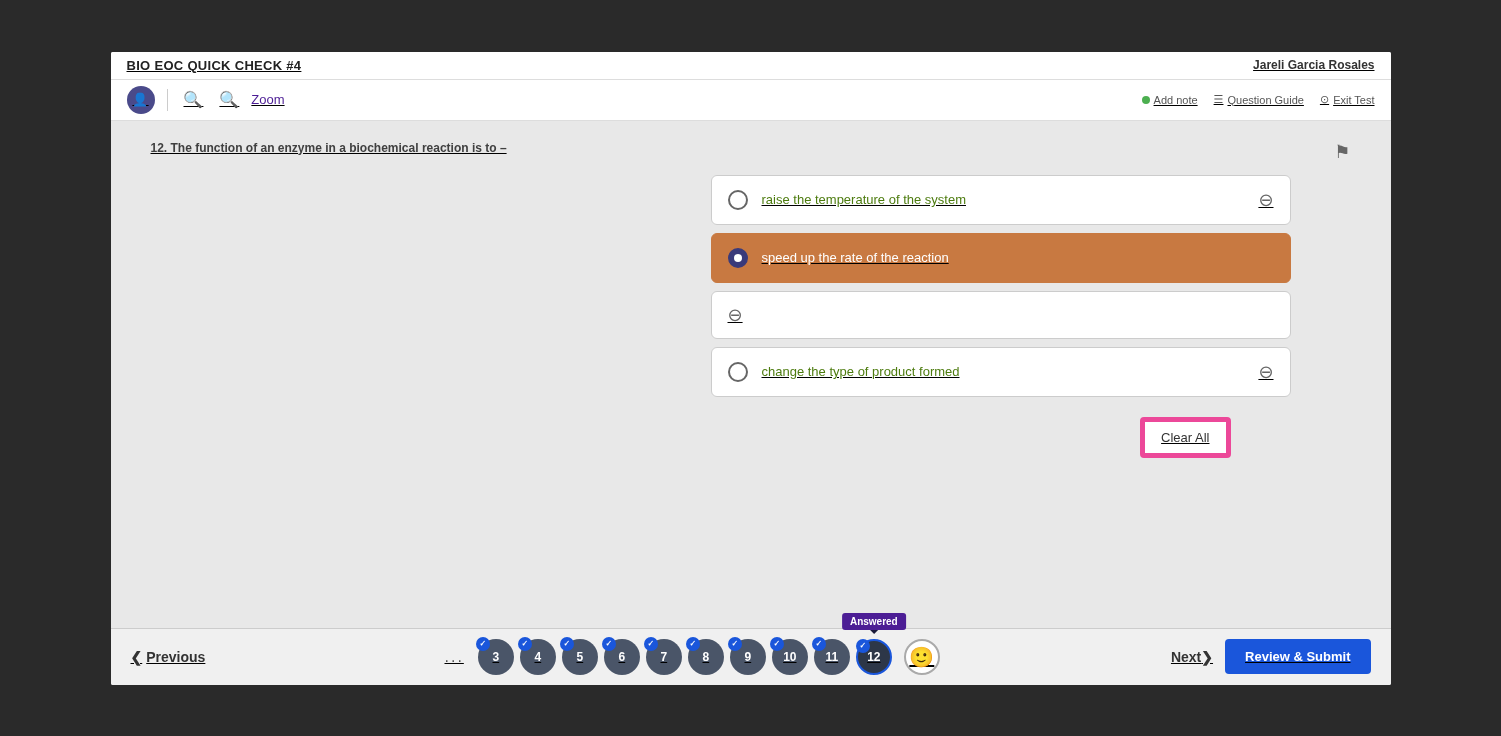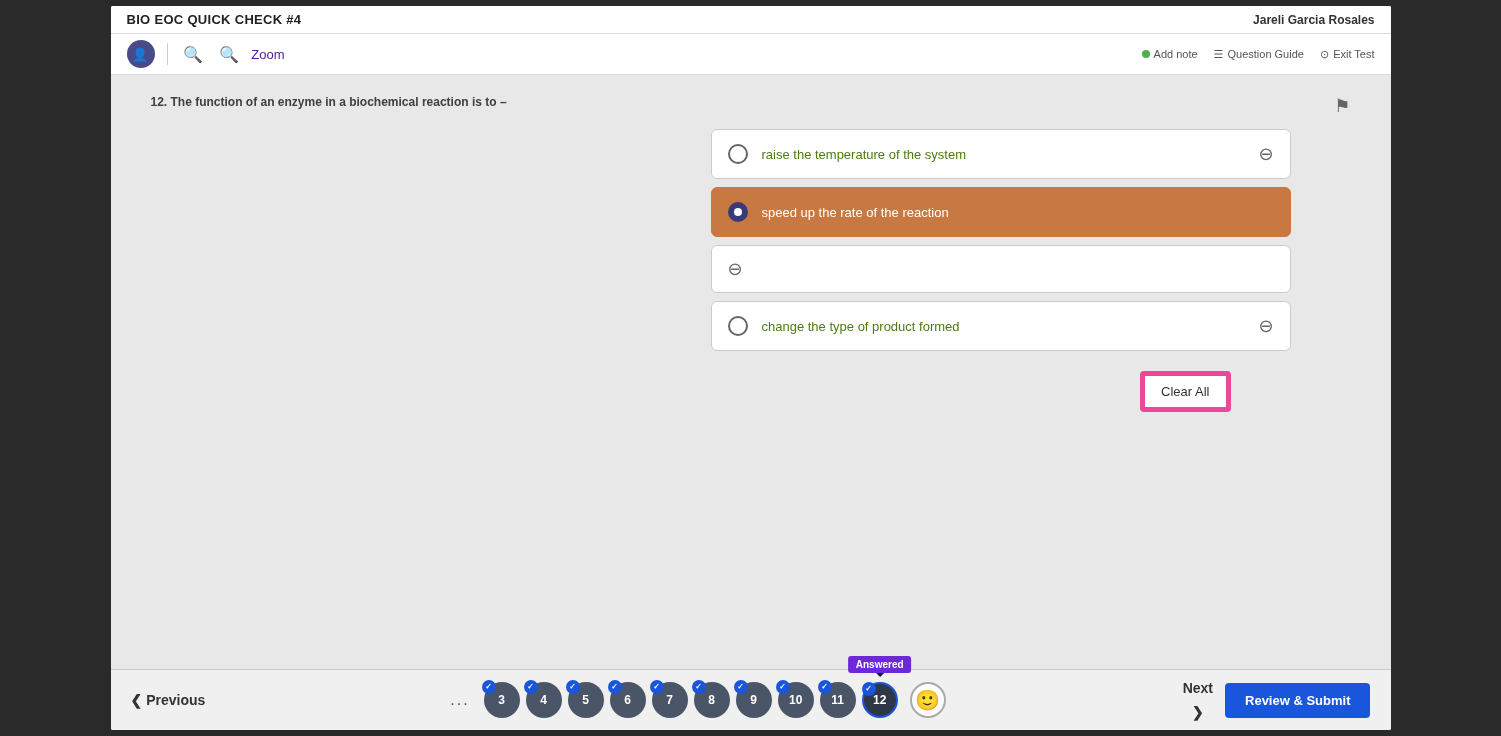--- a/index.html
+++ b/index.html
@@ -9,27 +9,28 @@
       width: 1501px;
       height: 736px;
       overflow: hidden;
       display: flex;
       align-items: center;
       justify-content: center;
     }
 
     .monitor-frame {
       width: 1280px;
-      height: 724px;
+      height: 633px;
       background: #1a1a1a;
       border-radius: 4px;
       display: flex;
       flex-direction: column;
       position: relative;
       margin: 0 auto;
+      text-decoration: underline;
     }
 
     .screen {
       background: #f5f5f5;
       flex: 1;
       display: flex;
       flex-direction: column;
       border-radius: 2px;
       overflow: hidden;
     }
@@ -319,21 +320,21 @@
     .q-bubble.active {
       background: #2d3748;
       border: 2px solid #1a56db;
     }
 
     .answered-tooltip {
       position: absolute;
       top: -28px;
       left: 50%;
       transform: translateX(-50%);
-      background: #6d28d9;
+      background: #4c1d95;
       color: white;
       font-size: 10px;
       padding: 3px 8px;
       border-radius: 3px;
       white-space: nowrap;
     }
 
     .answered-tooltip::after {
       content: '';
       position: absolute;
@@ -365,23 +366,22 @@
     }
 
     .next-btn {
       background: none;
       border: none;
       font-size: 14px;
       cursor: pointer;
       color: #333;
       display: flex;
       align-items: center;
-      gap: 8px;
-      font-weight: bold;
-      flex-direction: column;
+      gap: 0;
+      font-weight: bold;
     }
 
     .review-submit-btn {
       background: #1a56db;
       color: white;
       border: none;
       border-radius: 4px;
       padding: 10px 20px;
       font-size: 13px;
       font-weight: bold;

